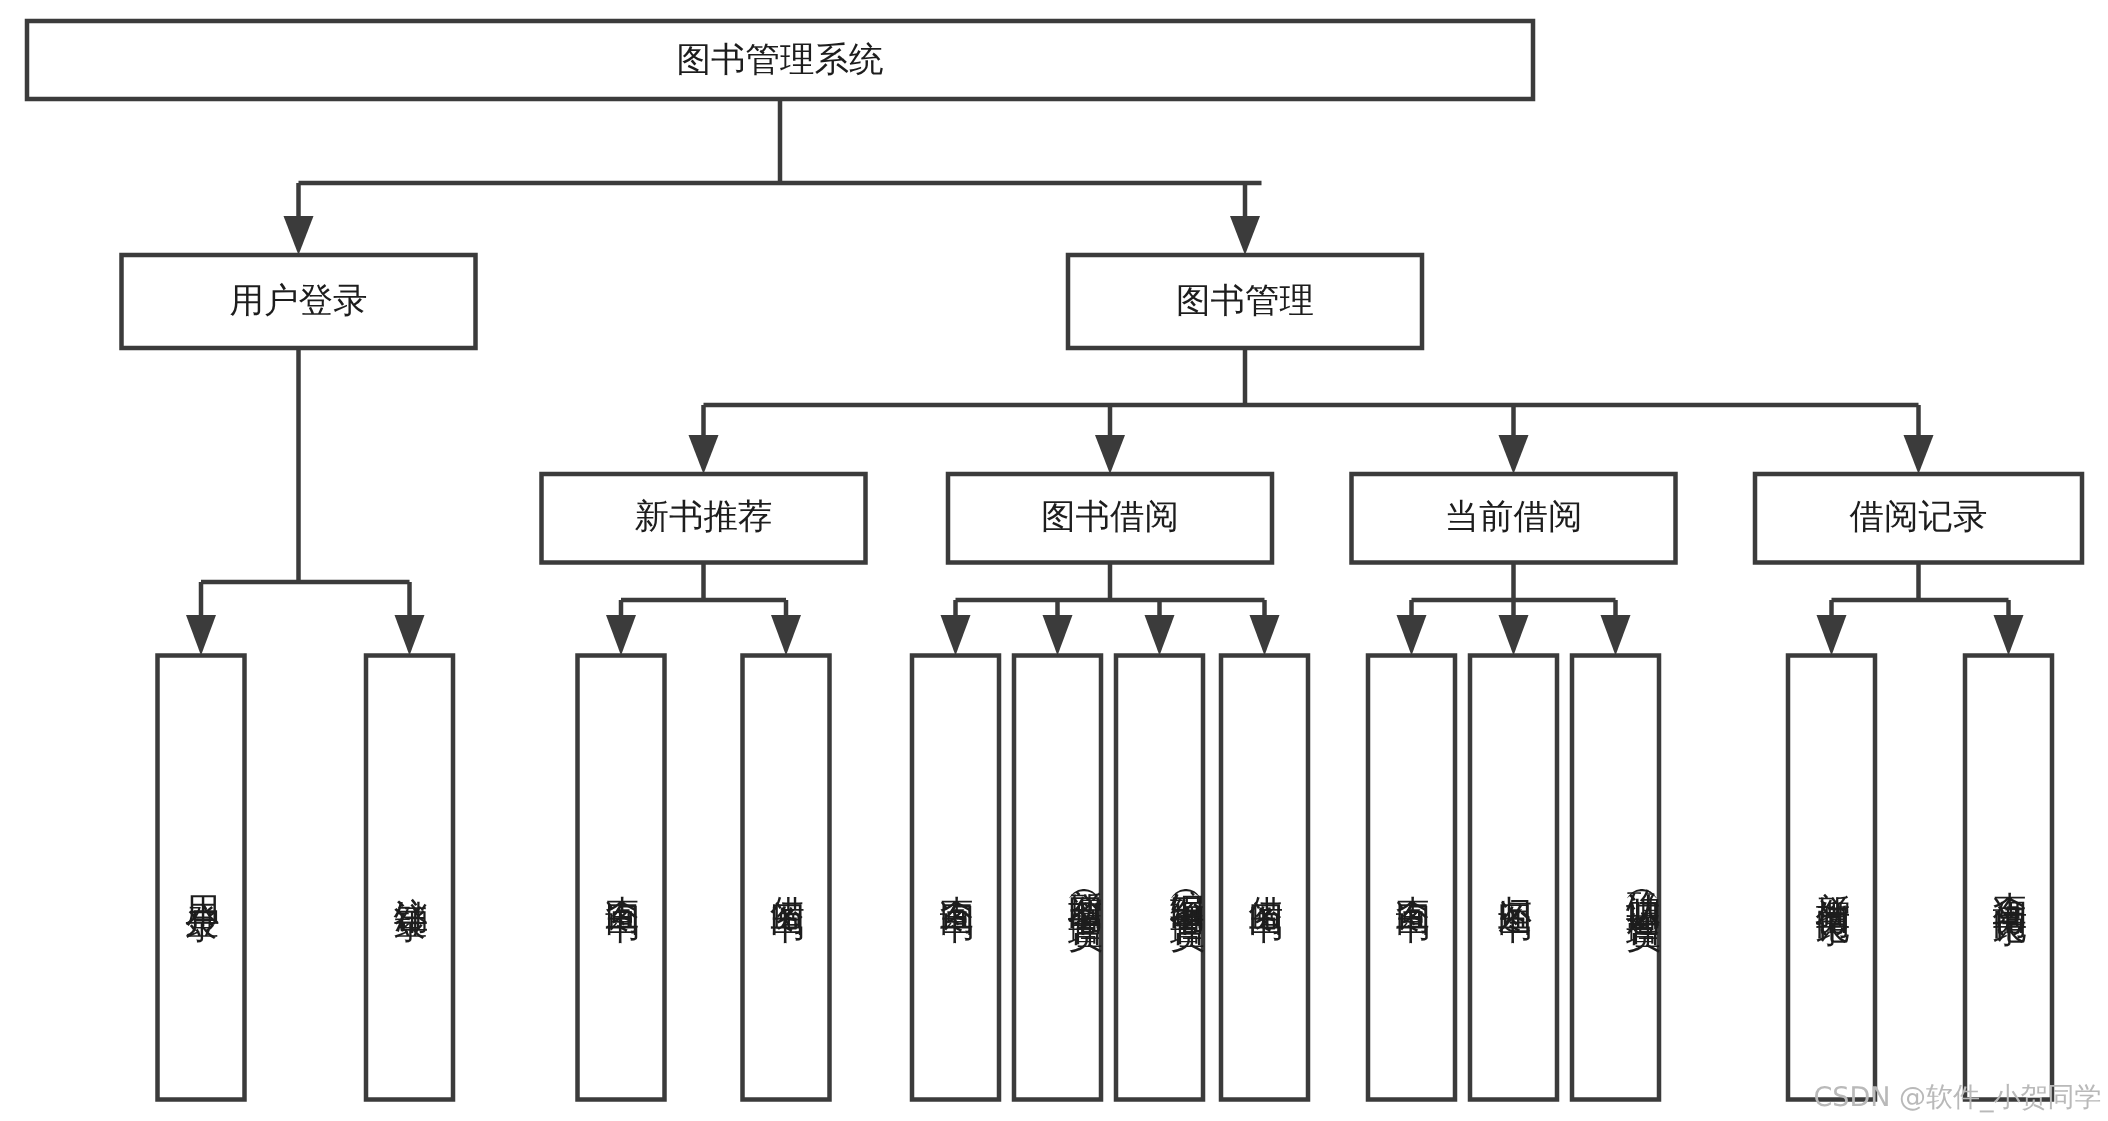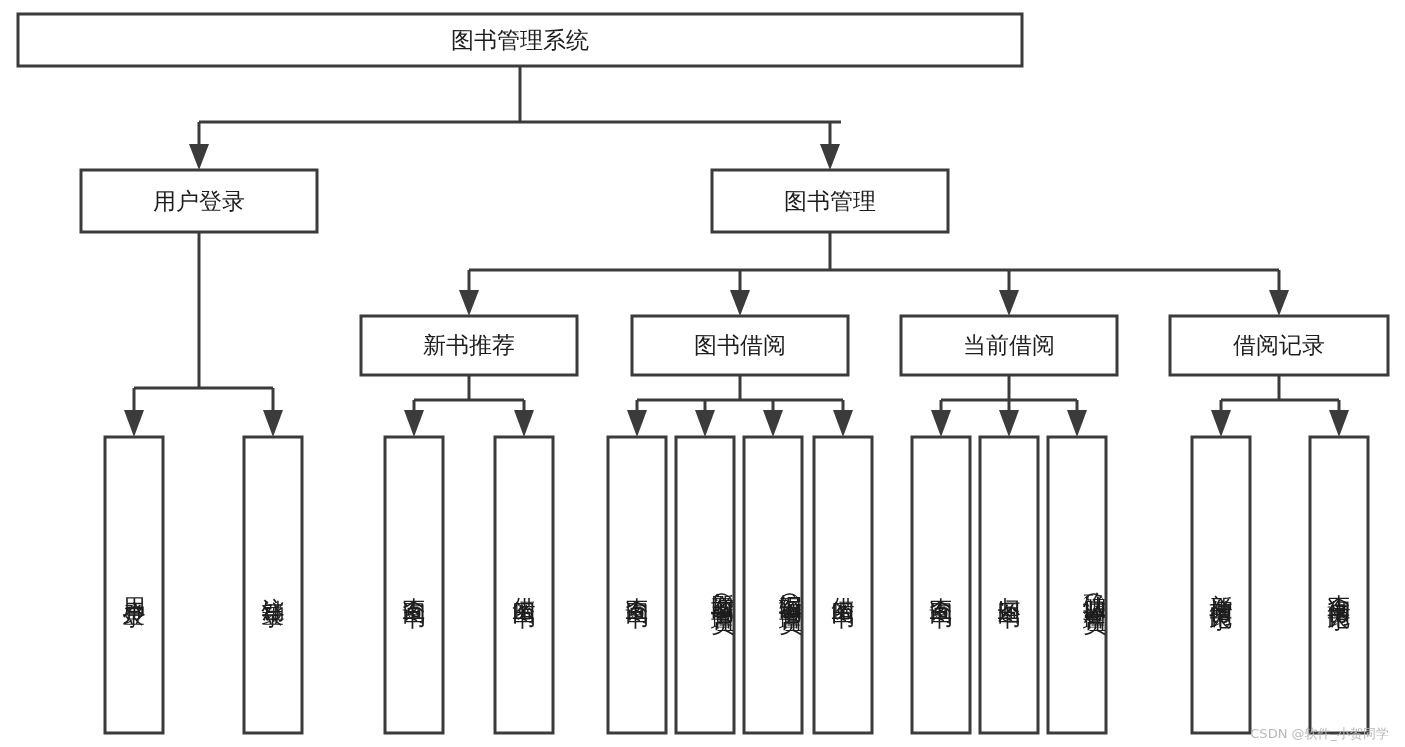--- a/index.html
+++ b/index.html
@@ -56,24 +56,24 @@
     font-size: 23px;
     line-height: 1.0;
     color: #1d1d1d;
     letter-spacing: 3px;
     white-space: nowrap;
     text-align: center;
     pointer-events: none;
   }
   .watermark {
     position: absolute;
-    right: 16px;
+    right: 4px;
     bottom: 4px;
     font-family: "DejaVu Sans", "Liberation Sans", sans-serif;
-    font-size: 13px;
+    font-size: 18px;
     color: #b9b9b9;
     white-space: nowrap;
   }
 </style>
 </head>
 <body>
 
 <div id="diagram-root">
 
   <svg class="diagram" viewBox="0 0 1405 747" xmlns="http://www.w3.org/2000/svg">

